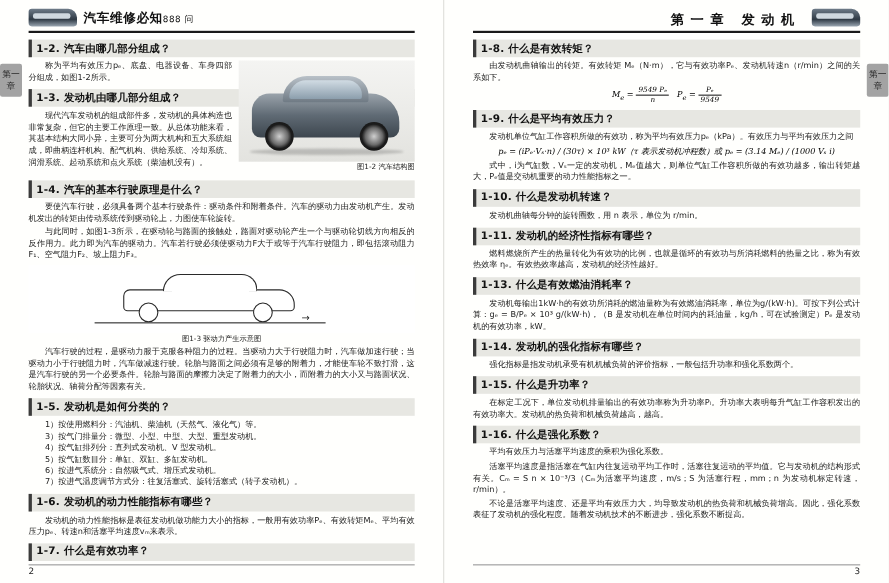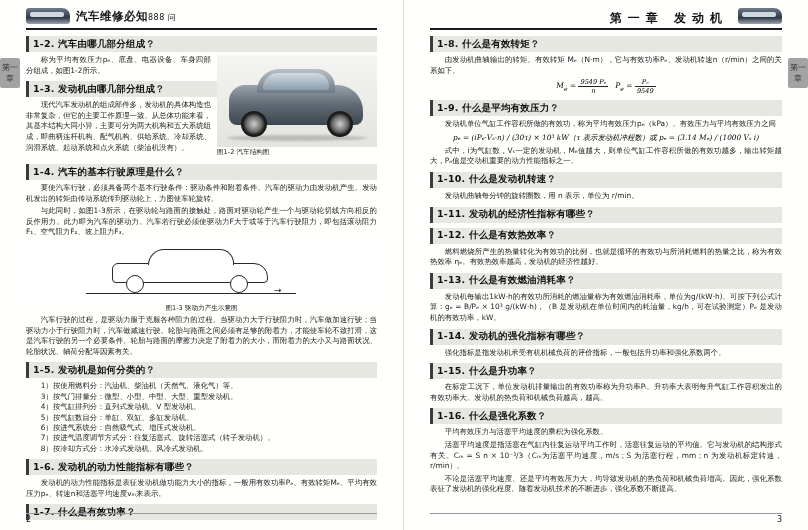--- a/index.html
+++ b/index.html
@@ -113,21 +113,21 @@
     line-height: 8px;
   }
   .frac .num { border-bottom: 1px solid #222; padding: 0 2px; display: block; }
   .frac .den { padding: 0 2px; display: block; }
 
   
   .fig-wrap {
     float: right;
     width: 160px;
     margin: 0 0 2px 6px;
-    text-align: left;
+    text-align: right;
   }
   .fig-car {
     position: relative;
     width: 160px; height: 92px;
     background: linear-gradient(180deg,#f4f4f2 0%, #e3e3df 100%);
     overflow: hidden;
   }
   .car-body {
     position: absolute;
     left: 12px; top: 30px;
@@ -291,21 +291,20 @@
     <p class="body">汽车行驶的过程，是驱动力服于克服各种阻力的过程。当驱动力大于行驶阻力时，汽车做加速行驶；当驱动力小于行驶阻力时，汽车做减速行驶。轮胎与路面之间必须有足够的附着力，才能使车轮不致打滑，这是汽车行驶的另一个必要条件。轮胎与路面的摩擦力决定了附着力的大小，而附着力的大小又与路面状况、轮胎状况、轴荷分配等因素有关。</p>
 
     <div class="q-head">1-5. 发动机是如何分类的？</div>
     <ol class="qlist">
       <li>1）按使用燃料分：汽油机、柴油机（天然气、液化气）等。</li>
       <li>3）按气门排量分：微型、小型、中型、大型、重型发动机。</li>
       <li>4）按气缸排列分：直列式发动机、V 型发动机。</li>
       <li>5）按气缸数目分：单缸、双缸、多缸发动机。</li>
       <li>6）按进气系统分：自然吸气式、增压式发动机。</li>
       <li>7）按进气温度调节方式分：往复活塞式、旋转活塞式（转子发动机）。</li>
-      <li>8）按冷却方式分：水冷式发动机、风冷式发动机。</li>
     </ol>
 
     <div class="q-head">1-6. 发动机的动力性能指标有哪些？</div>
     <p class="body">发动机的动力性能指标是表征发动机做功能力大小的指标，一般用有效功率Pₑ、有效转矩Mₑ、平均有效压力pₑ、转速n和活塞平均速度vₘ来表示。</p>
 
     <div class="q-head">1-7. 什么是有效功率？</div>
 
     <div class="footrule"></div>
     <div class="pagenum l">2</div>
   </div>
@@ -337,21 +336,20 @@
     <div class="q-head">1-9. 什么是平均有效压力？</div>
     <p class="body">发动机单位气缸工作容积所做的有效功，称为平均有效压力pₑ（kPa）。有效压力与平均有效压力之间</p>
     <div class="formula">pₑ = (iPₑ·Vₛ·n) / (30τ) × 10³ kW（τ 表示发动机冲程数）或 pₑ = (3.14 Mₑ) / (1000 Vₛ i)</div>
     <p class="body">式中，i为气缸数，Vₛ一定的发动机，Mₑ值越大，则单位气缸工作容积所做的有效功越多，输出转矩越大，Pₑ值是交动机重要的动力性能指标之一。</p>
 
     <div class="q-head">1-10. 什么是发动机转速？</div>
     <p class="body">发动机曲轴每分钟的旋转圈数，用 n 表示，单位为 r/min。</p>
 
     <div class="q-head">1-11. 发动机的经济性指标有哪些？</div>
 
-    <div class="q-head">1-12. 什么是有效热效率？</div>
     <p class="body">燃料燃烧所产生的热量转化为有效功的比例，也就是循环的有效功与所消耗燃料的热量之比，称为有效热效率 ηₑ。有效热效率越高，发动机的经济性越好。</p>
 
     <div class="q-head">1-13. 什么是有效燃油消耗率？</div>
     <p class="body">发动机每输出1kW·h的有效功所消耗的燃油量称为有效燃油消耗率，单位为g/(kW·h)。可按下列公式计算：gₑ = B/Pₑ × 10³ g/(kW·h)，（B 是发动机在单位时间内的耗油量，kg/h，可在试验测定）Pₑ 是发动机的有效功率，kW。</p>
 
     <div class="q-head">1-14. 发动机的强化指标有哪些？</div>
     <p class="body">强化指标是指发动机承受有机机械负荷的评价指标，一般包括升功率和强化系数两个。</p>
 
     <div class="q-head">1-15. 什么是升功率？</div>
     <p class="body">在标定工况下，单位发动机排量输出的有效功率称为升功率Pₗ。升功率大表明每升气缸工作容积发出的有效功率大。发动机的热负荷和机械负荷越高，越高。</p>

